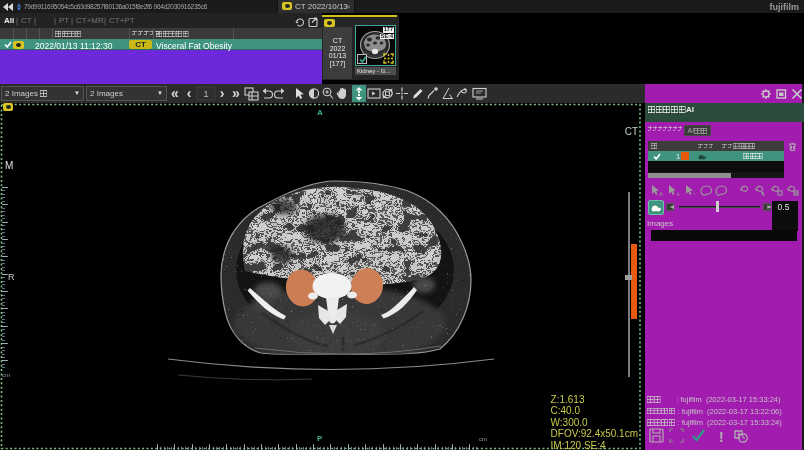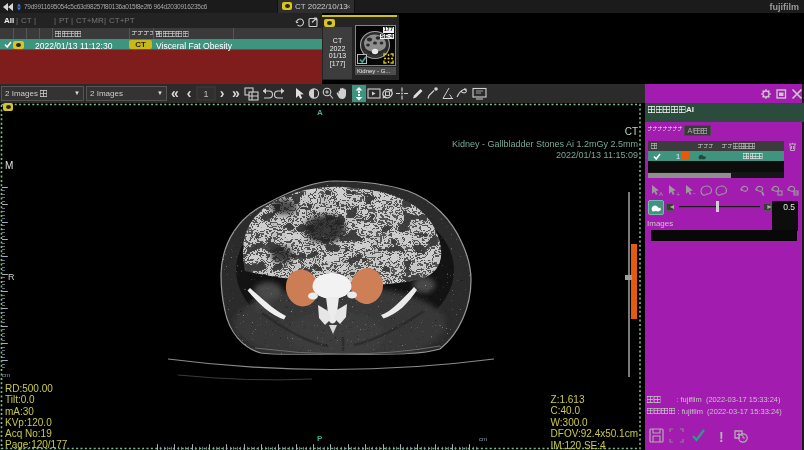--- a/index.html
+++ b/index.html
@@ -25,21 +25,21 @@
   <div class="ab" style="left:277px;top:0;width:78px;height:13px;background:#2e2e2e;border-left:1px solid #111;border-right:1px solid #111">
     <div class="ab" style="left:4px;top:2px;width:10px;height:8px;background:#d8c520;border-radius:2px">
         <div class="ab" style="left:2.5px;top:2px;width:5px;height:4px;background:#222;border-radius:50%"></div>
       </div>
     <div class="ab" style="left:17px;top:2px;color:#ccc;font-size:8px;white-space:nowrap">CT 2022/10/13</div>
     <div class="ab" style="left:68px;top:2px;color:#999;font-size:8px">×</div>
   </div>
   <div class="ab" style="right:5px;top:2px;color:#9a9a9a;font-size:9px;font-weight:bold">fujifilm</div>
 </div>
 
-<div class="ab" style="left:0;top:13px;width:322px;height:71px;background:#7f1d1d">
+<div class="ab" style="left:0;top:13px;width:322px;height:71px;background:#6d28d9">
   <div class="ab" style="left:0;top:0;width:322px;height:15px;background:#232323;color:#777;font-size:8px">
     <span class="ab" style="left:4px;top:3px;color:#eee;font-weight:bold">All</span>
     <span class="ab" style="left:16px;top:3px">|</span>
       <span class="ab" style="left:21px;top:3px">CT</span>
     <span class="ab" style="left:34px;top:3px">|</span>
       <span class="ab" style="left:39px;top:19px">MR</span>
     <span class="ab" style="left:54px;top:3px">|</span>
       <span class="ab" style="left:59px;top:3px">PT</span>
     <span class="ab" style="left:71px;top:3px">|</span>
       <span class="ab" style="left:76px;top:3px">CT+MR</span>
@@ -249,22 +249,20 @@
 </g>
 <path d="M255 245 Q300 251 343 251 Q395 251 440 243" stroke="#7a7a7a" stroke-width="1" fill="none" opacity="0.8" filter="url(#b1)"></path>
 <path d="M168 256 Q331 277 494 256" stroke="#8a8a8a" stroke-width="1.2" fill="none"></path>
 <path d="M178 272 Q250 279 312 276" stroke="#3a3a3a" stroke-width="1" fill="none"></path>
 <rect x="1.5" y="1.5" width="638.5" height="344" fill="none" stroke="#7cbf88" stroke-width="1.6" stroke-dasharray="2 2.4"></rect>
 </svg>
 
 <div class="ab" style="left:5px;top:57px;color:#e0e0e0;font-size:10px">M</div>
 <div class="ab" style="left:8px;top:169px;color:#c8c8c8;font-size:9px">R</div>
 <div class="ab" style="right:7px;top:23px;color:#c0d4c6;font-size:10px;text-align:right;line-height:11.8px">CT</div>
-<div class="ab" style="right:7px;top:35.5px;color:#79a896;font-size:9px;text-align:right;line-height:11.6px">Kidney - Gallbladder Stones Ai 1.2mGy 2.5mm<br>2022/01/13 11:15:09</div>
-<div class="ab" style="left:5px;top:280px;color:#c9c94a;font-size:10px;line-height:11.3px">RD:500.00<br>Tilt:0.0<br>mA:30<br>KVp:120.0<br>Acq No:19<br>Page:120/177</div>
 <div class="ab" style="right:7px;top:291px;color:#c9c94a;font-size:10px;text-align:left;line-height:11.4px">Z:1.613<br>C:40.0<br>W:300.0<br>DFOV:92.4x50.1cm<br>IM:120 SE:4</div>
 
 <div class="ab" style="left:317px;top:5px;color:#3fae8e;font-size:8px;font-weight:bold">A</div>
 <div class="ab" style="left:317px;top:331px;color:#3fae8e;font-size:8px;font-weight:bold">P</div>
 
 <div class="ab" style="left:3px;top:0;width:10px;height:8px;background:#d8c520;border-radius:2px">
       <div class="ab" style="left:2.5px;top:2px;width:5px;height:4px;background:#222;border-radius:50%"></div>
     </div>
 
 <svg class="ab" style="left:157px;top:339px" width="324" height="8" viewBox="0 0 324 8">
@@ -358,25 +356,26 @@
       </svg>
   </div>
   <div class="ab" style="left:21px;top:119px;width:8px;height:8px;background:#3a3a3a;border:1px solid #555">
       <span class="ab" style="left:1.5px;top:-1px;color:#aaa;font-size:7px">◄</span>
     </div>
   <div class="ab" style="left:34px;top:122px;width:81px;height:2px;background:#1c1c1c;border-bottom:1px solid #4a4a4a"></div>
   <div class="ab" style="left:71px;top:117px;width:2.5px;height:11px;background:#cfcfcf"></div>
   <div class="ab" style="left:118px;top:119px;width:8px;height:8px;background:#3a3a3a;border:1px solid #555">
       <span class="ab" style="left:2px;top:-1px;color:#aaa;font-size:7px">►</span>
     </div>
-  <div class="ab" style="left:127px;top:117px;width:26px;height:30px;background:#0d0d0d;color:#e8e8e8;font-size:8.5px;text-align:right;line-height:12px;padding-right:3px">0.5</div>
+  <div class="ab" style="left:127px;top:117px;width:26px;height:30px;background:#0d0d0d;color:#e8e8e8;font-size:8.5px;text-align:center;line-height:12px;padding-right:3px">0.5</div>
   <div class="ab" style="left:2px;top:135px;color:#c8c8c8;font-size:8px">Images</div>
   <div class="ab" style="left:6px;top:146px;width:146px;height:11px;background:#080808"></div>
   <div class="ab" style="left:2px;top:310px;width:157px;color:#c4c4c4;font-size:7.5px;line-height:11.6px;white-space:nowrap">
     <div><span class="k"></span><span class="k"></span><span style="display:inline-block;width:13px"></span> : fujifilm&nbsp; (2022-03-17 15:33:24)</div>
+    <div><span class="k"></span><span class="k"></span><span class="k"></span><span class="k"></span> : fujifilm&nbsp; (2022-03-17 13:22:06)</div>
     <div><span class="k"></span><span class="k"></span><span class="k"></span><span class="k"></span> : fujifilm&nbsp; (2022-03-17 15:33:24)</div>
   </div>
   <svg class="ab" style="left:4px;top:344px" width="150" height="17" viewBox="0 0 150 17">
     <g stroke="#b0b0b0" stroke-width="1.2" fill="none">
       <rect x="1" y="1" width="13" height="13" rx="1"></rect>
         <path d="M4 1v4h7V1M4 14v-6h7v6" stroke-width="1.1"></path>
       <path d="M24 1h-3v3M31 1h3v3M24 14h-3v-3M31 14h3v-3" stroke-width="1.2" stroke="#888"></path>
       <path d="M44 8l3.5 4L55 2" stroke="#2f9a8a" stroke-width="2.2"></path>
       <path d="M91 10h-5v-7h7v5" stroke-width="1.3"></path>
         <path d="M88 6.5h3.5M90 4.5v4" stroke-width="1.1"></path>

